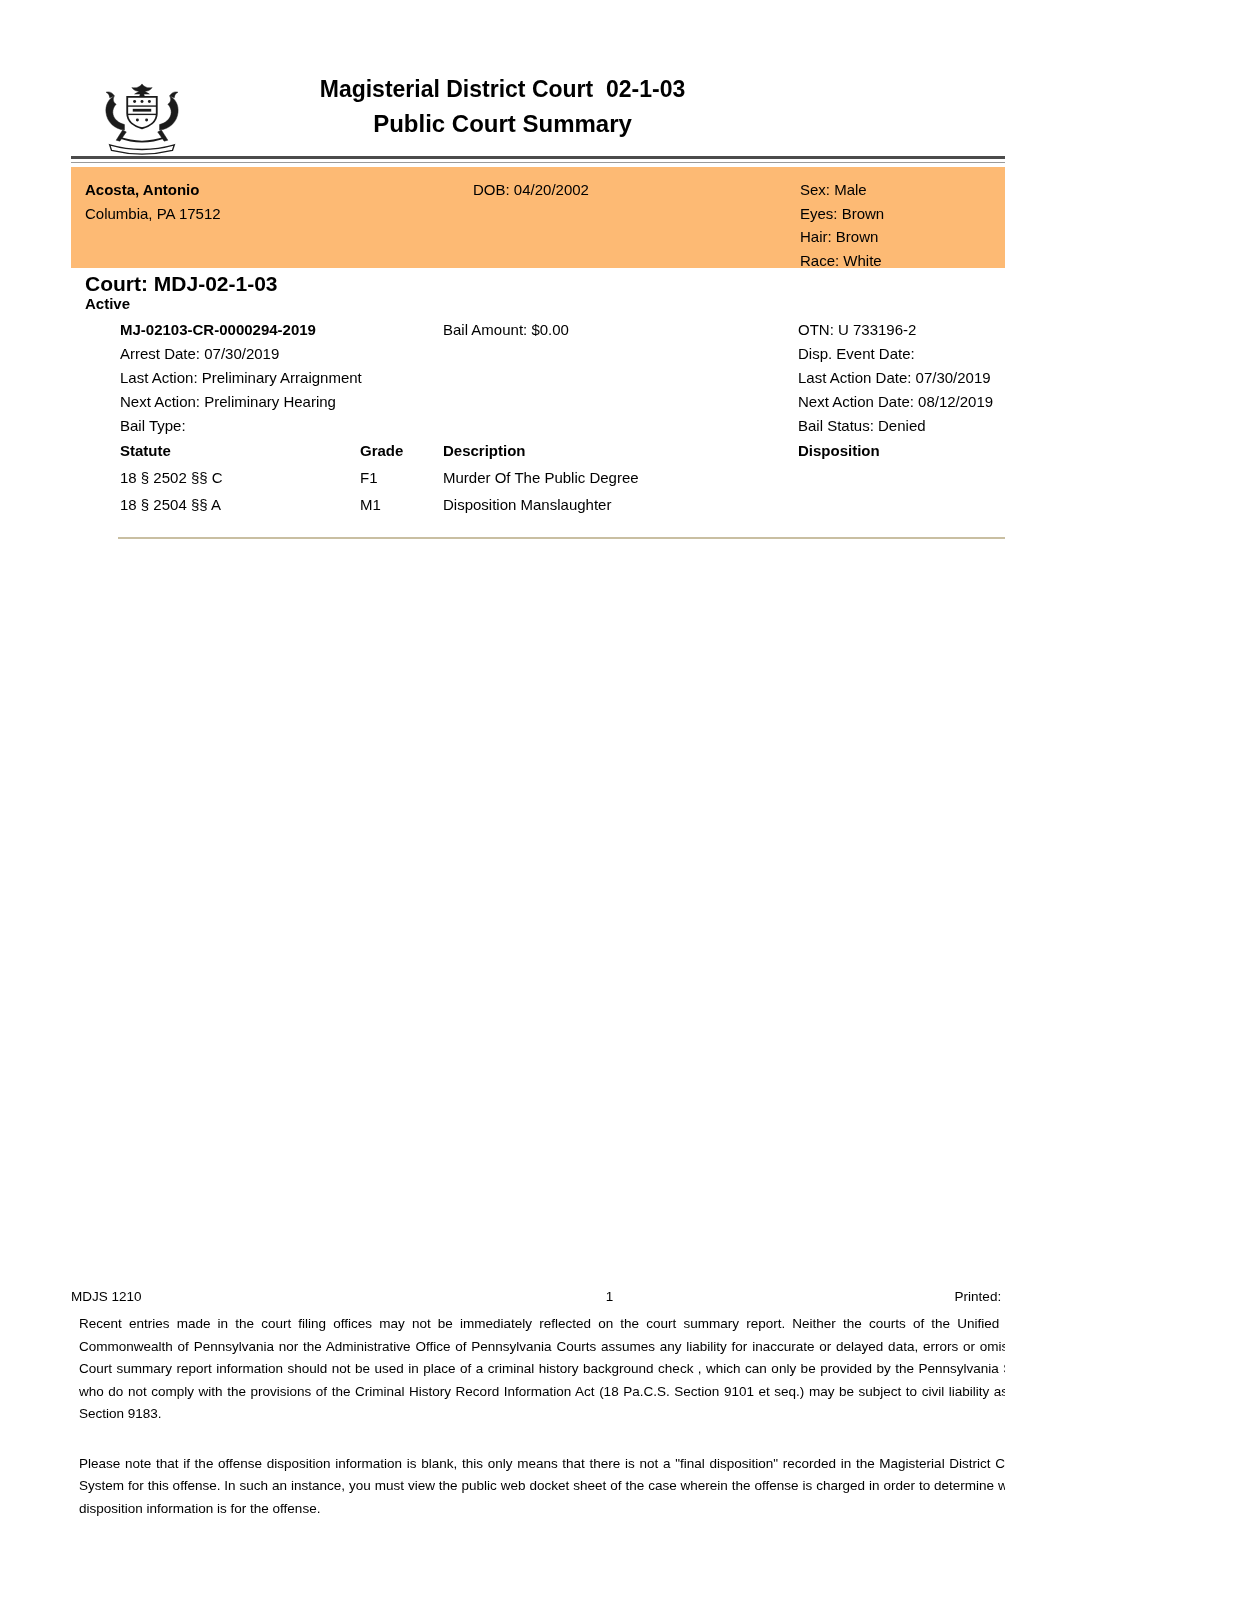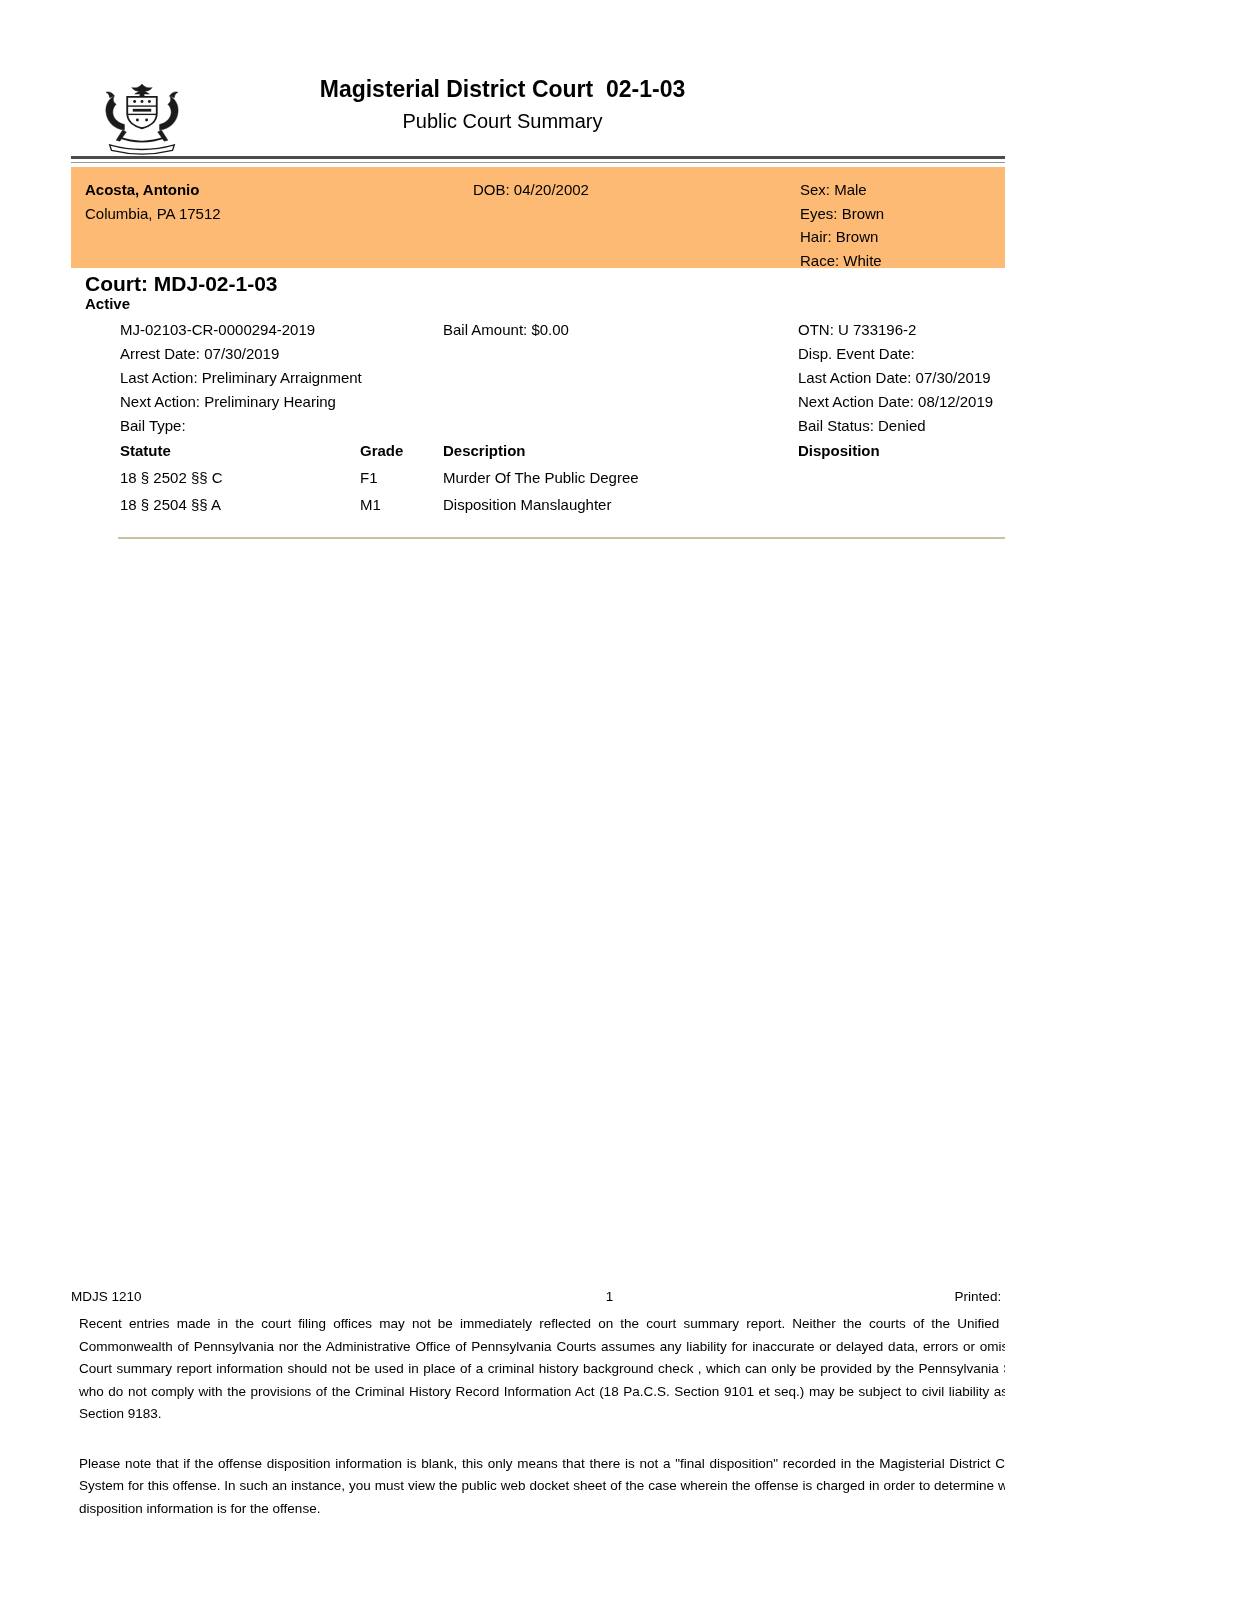--- a/index.html
+++ b/index.html
@@ -11,21 +11,21 @@
     background: #ffffff;
     font-family: "Liberation Sans", sans-serif;
     color: #000;
     overflow: hidden;
   }
 
   
   .crest { position: absolute; left: 82px; top: 82px; width: 120px; height: 74px; }
   .title-block { position: absolute; left: 0; top: 76px; width: 100%; text-align: center; }
   .title-block h1 { margin: 0; font-size: 23px; font-weight: bold; white-space: pre-wrap; }
-  .title-block h2 { margin: 7px 0 0 0; font-size: 20px; font-weight: normal; }
+  .title-block h2 { margin: 7px 0 0 0; font-size: 24px; font-weight: bold; }
 
   .header-rule {
     position: absolute; top: 156px; left: 71px; width: 1077px; height: 7px;
     border-top: 3px solid #4b4b4b; border-bottom: 1px solid #9a9a9a;
   }
 
   
   .defendant-band {
     position: absolute; top: 167px; left: 71px; width: 1077px; height: 101px;
     background: #fdba74;
@@ -36,21 +36,21 @@
   .band-col2 { position: absolute; left: 402px; top: 11px; line-height: 24px; }
   .band-col3 { position: absolute; left: 729px; top: 11px; line-height: 23.5px; }
 
   
   .court-line { position: absolute; top: 272px; left: 85px; font-size: 21px; font-weight: bold; }
   .active-line { position: absolute; top: 295px; left: 85px; font-size: 15px; font-weight: bold; }
 
   
   .case-block { position: absolute; top: 318px; left: 120px; width: 1028px; font-size: 15px; }
   .case-left { position: absolute; left: 0; top: 0; line-height: 24px; }
-  .case-left .docket { font-weight: normal; }
+  .case-left .docket { font-weight: bold; }
   .case-mid { position: absolute; left: 323px; top: 0; width: 300px; line-height: 24px; }
   .case-mid .proc { height: 96px; }
   .case-right { position: absolute; left: 678px; top: 0; line-height: 24px; }
 
   
   .charges { position: absolute; top: 438px; left: 120px; width: 1028px; font-size: 15px; }
   .charges .row {
     display: grid;
     grid-template-columns: 240px 83px 355px 290px 60px;
     line-height: 25px;

